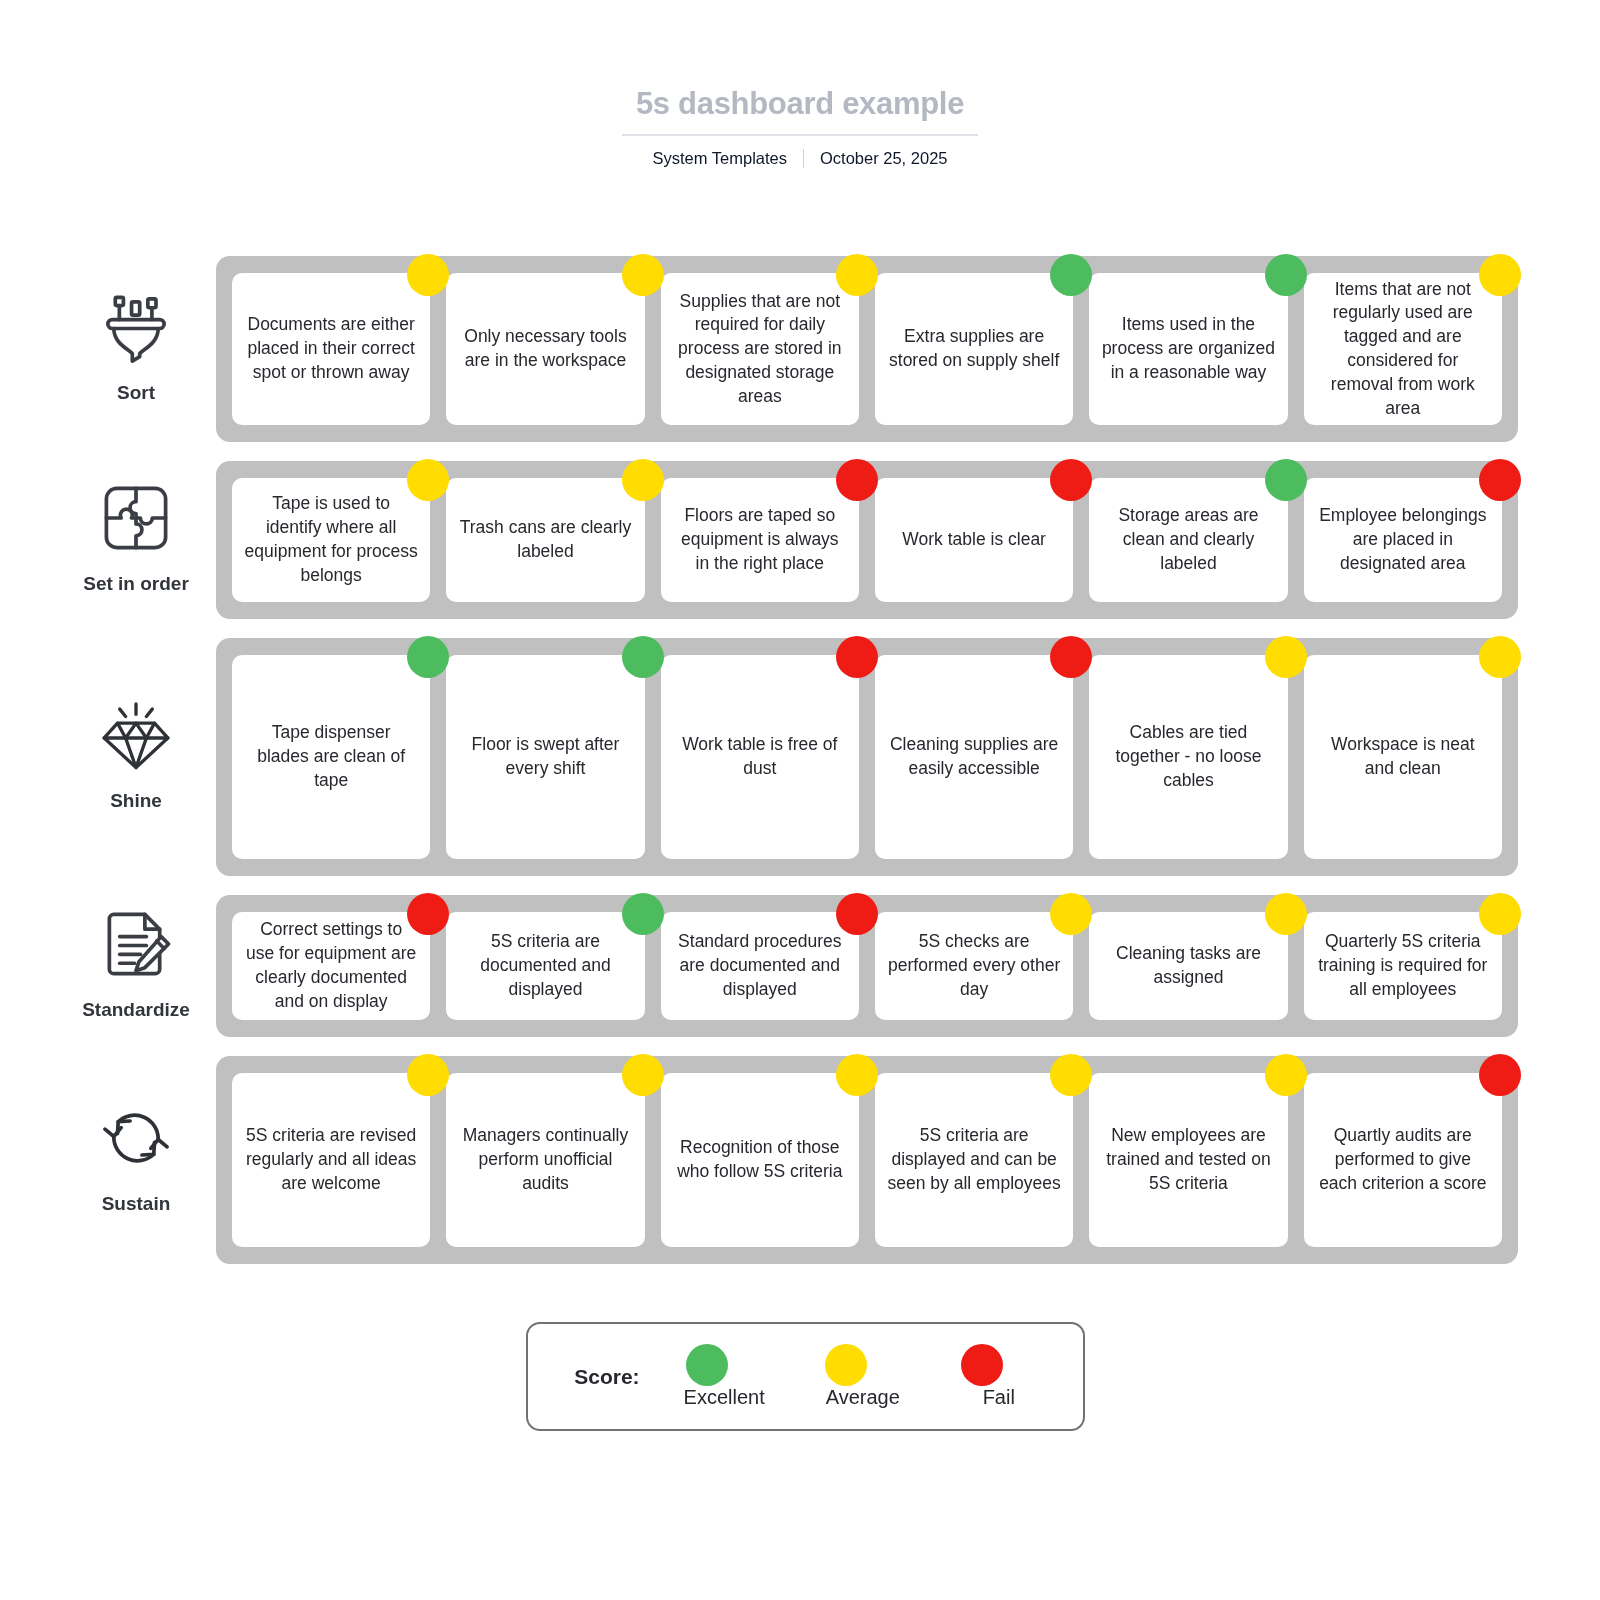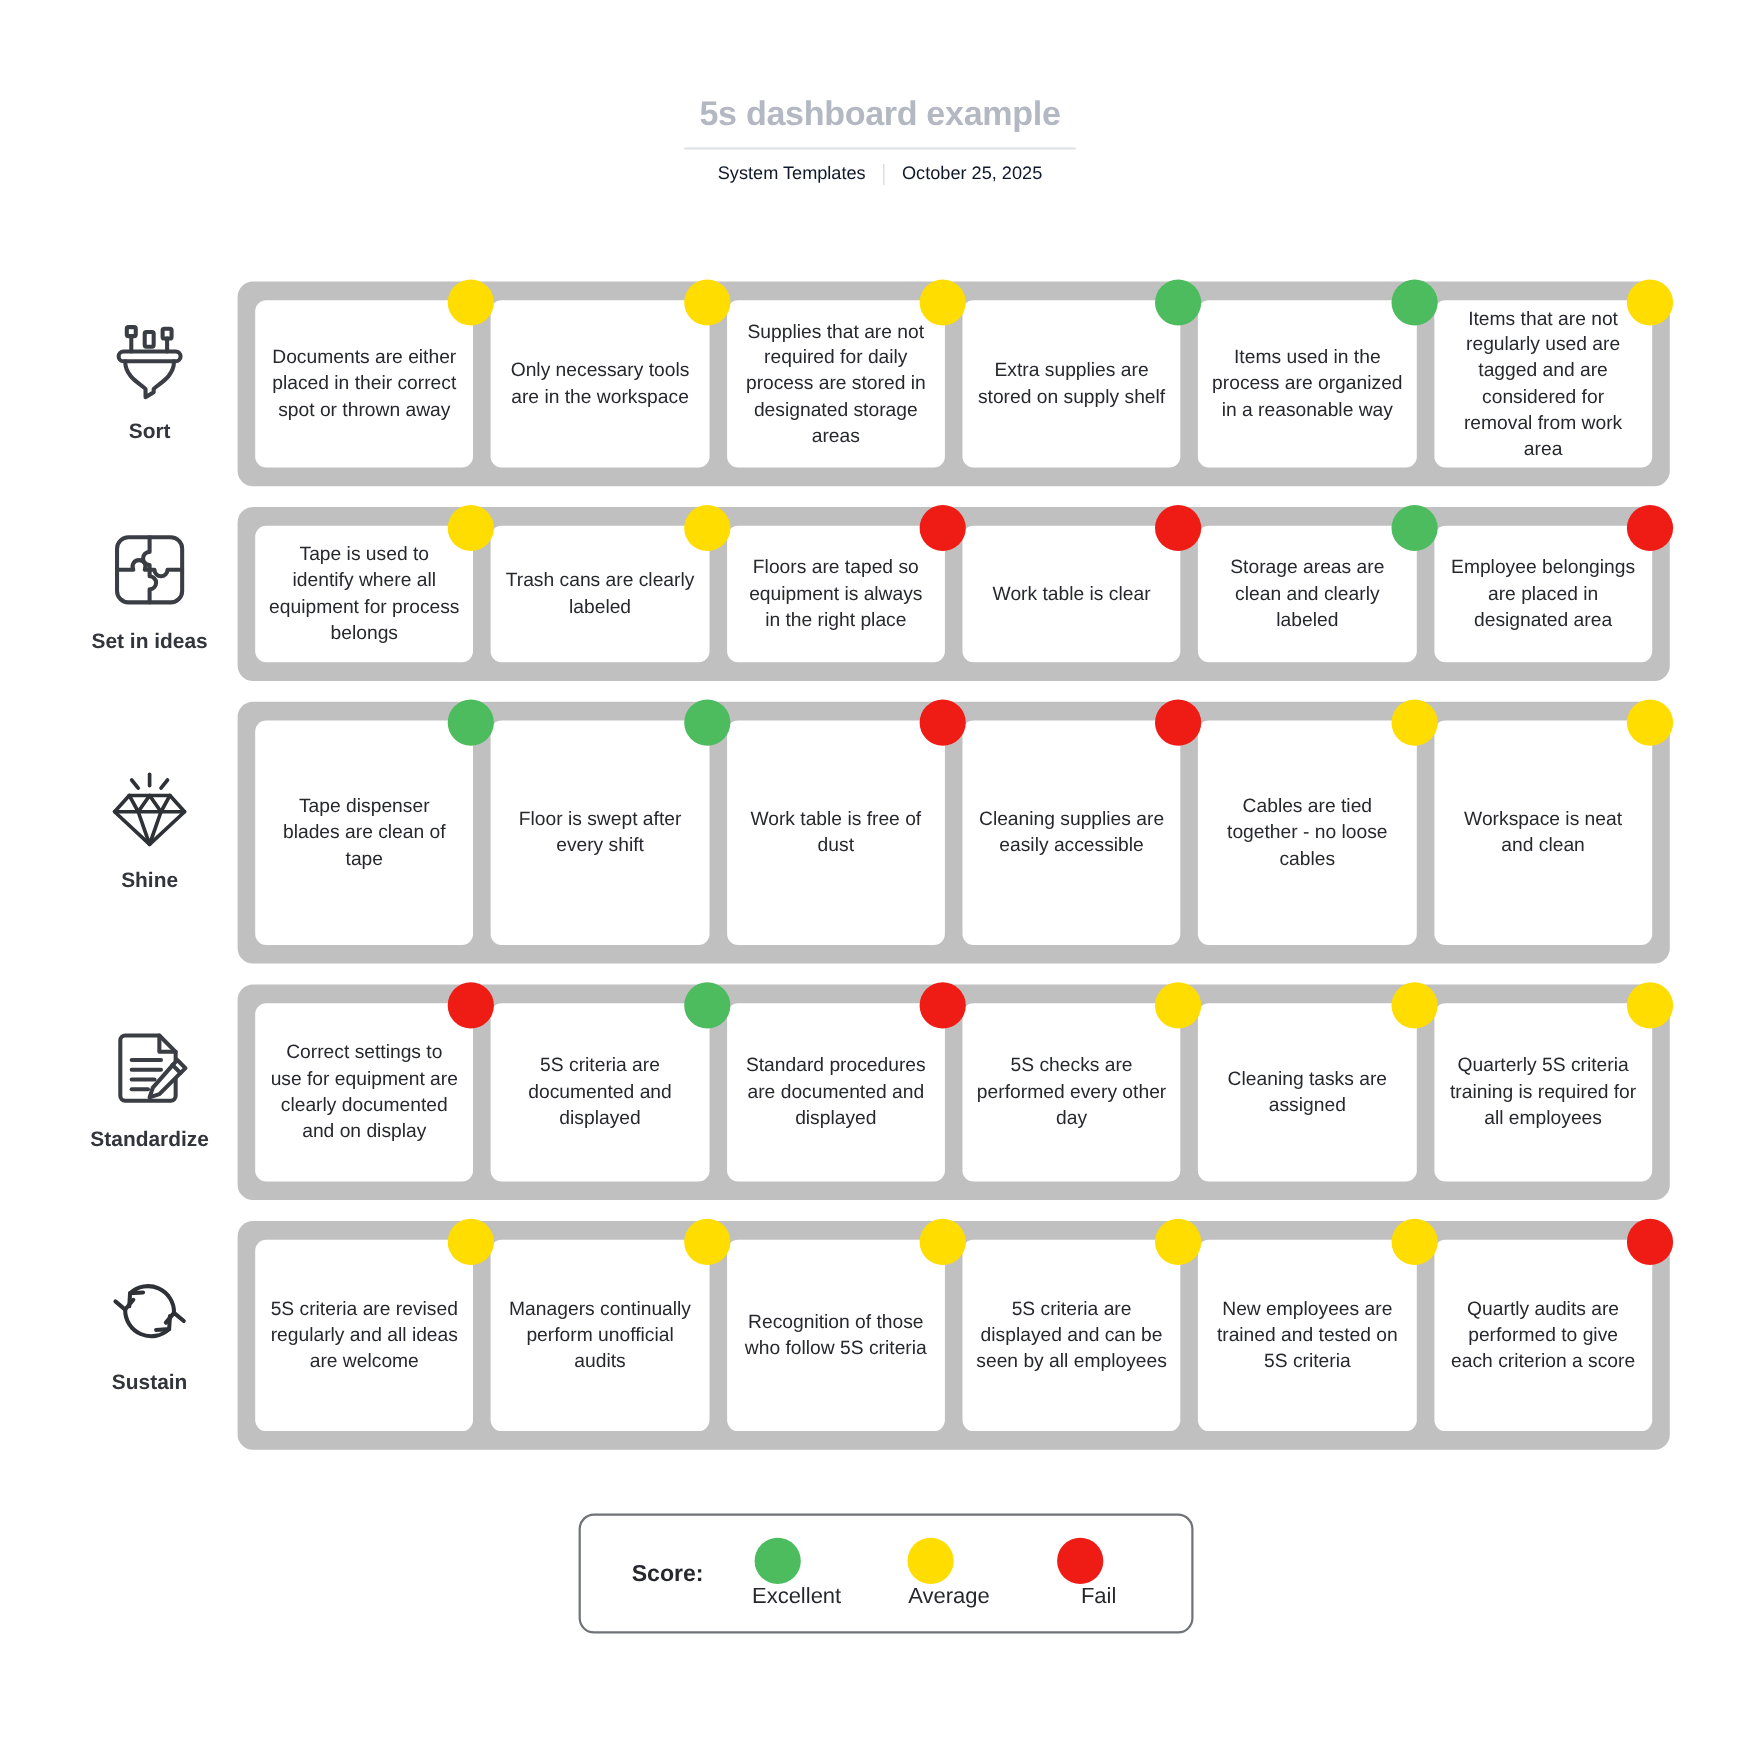--- a/index.html
+++ b/index.html
@@ -121,21 +121,21 @@
     z-index: 5;
   }
   .dot.excellent { background: #4cbc5f; }
   .dot.average   { background: #ffdd00; }
   .dot.fail      { background: #ef1c16; }
 
   
   .row-1 .band { height: 186px; }
   .row-2 .band { height: 158px; }
   .row-3 .band { height: 238px; }
-  .row-4 .band { height: 196px; }
+  .row-4 .band { height: 142px; }
   .row-5 .band { height: 208px; }
 
   
   .legend-wrap {
     display: flex;
     justify-content: center;
     margin-top: 58px;
   }
   .legend {
     border: 2px solid #6f7377;
@@ -242,21 +242,21 @@
       <div class="row-label">
         <div class="row-icon">
           <svg viewBox="0 0 100 100" fill="none" stroke="#3a3d43" stroke-width="5" stroke-linejoin="round" stroke-linecap="round">
       <rect x="10" y="10" width="80" height="80" rx="14"></rect>
       <path d="M50 10 L50 28 A8 8 0 1 0 50 44 L50 50"></path>
       <path d="M10 50 L30 50 A8 8 0 1 1 44 50 L50 50"></path>
       <path d="M50 50 L56 50 A8 8 0 1 0 72 50 L90 50"></path>
       <path d="M50 50 L50 58 A8 8 0 1 1 50 74 L50 90"></path>
     </svg>
         </div>
-        <div class="row-name">Set in ideas</div>
+        <div class="row-name">Set in order</div>
       </div>
       <div class="band">
         <div class="cell">
           <div class="card">
             <span>Tape is used to identify where all equipment for process belongs</span>
           </div>
           <div class="dot average"></div>
         </div>
         <div class="cell">
           <div class="card">

